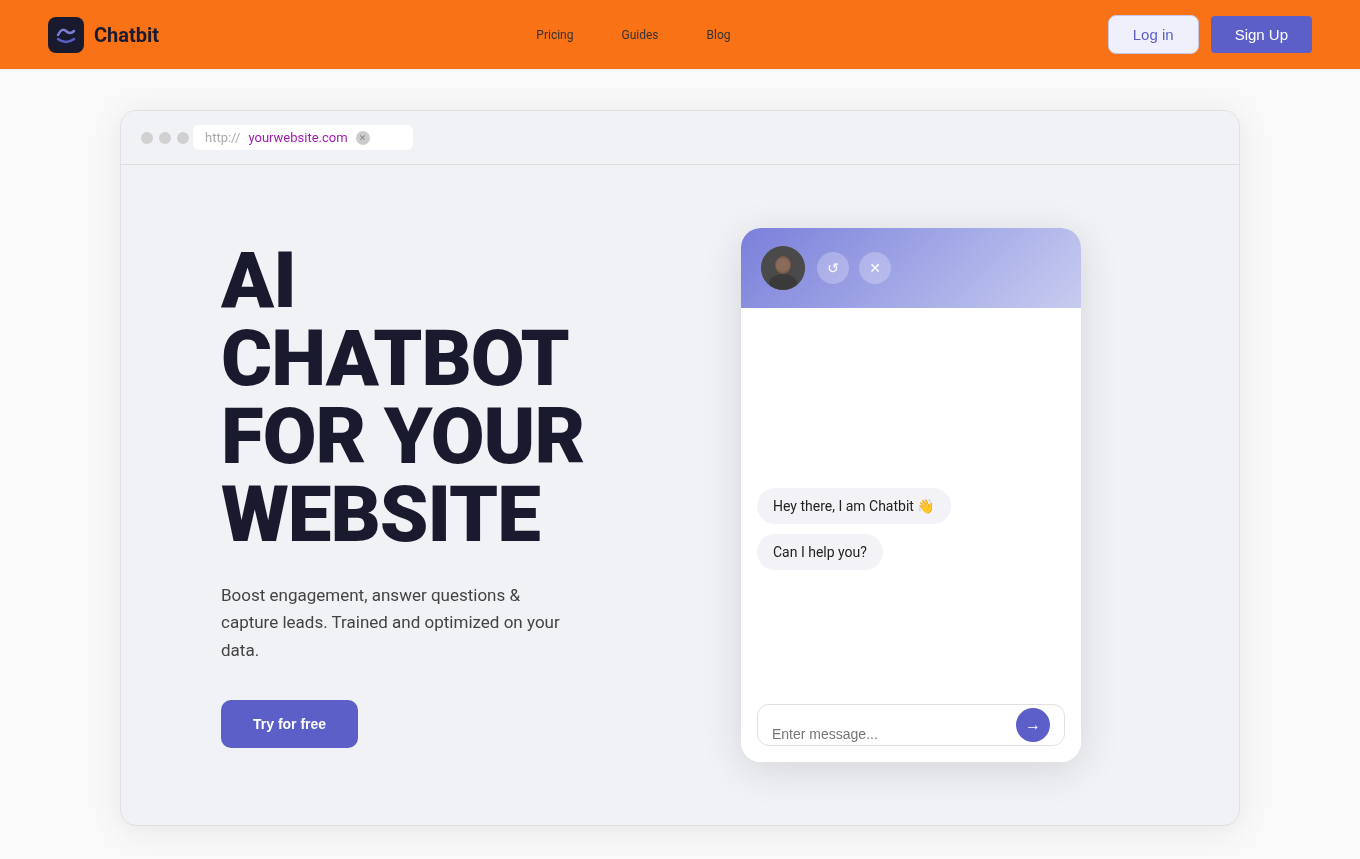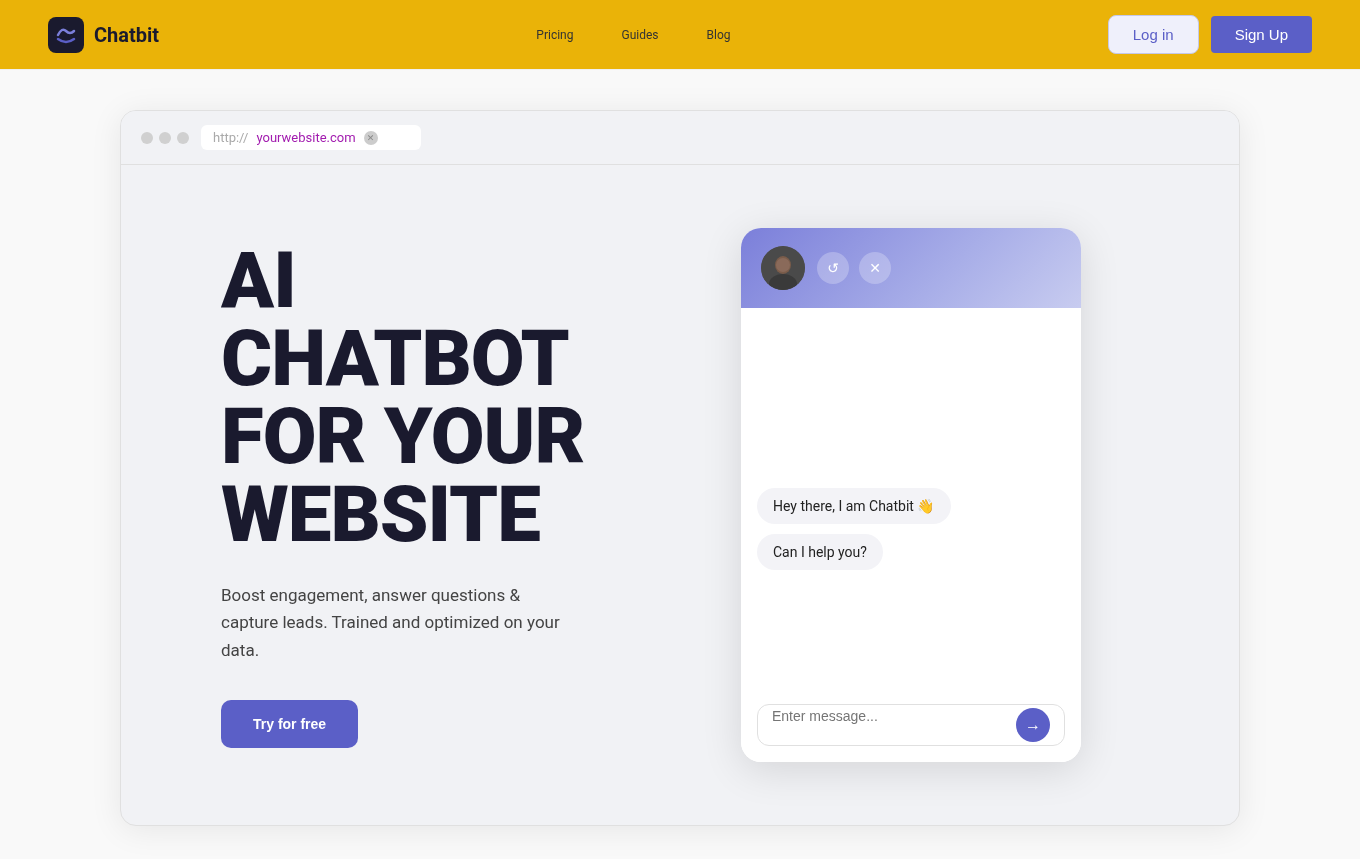--- a/index.html
+++ b/index.html
@@ -11,21 +11,21 @@
       overflow: hidden;
     }
 
     
     .navbar {
       display: flex;
       align-items: center;
       justify-content: space-between;
       padding: 0 48px;
       height: 70px;
-      background: #eab308;
+      background: #f97316;
       border-bottom: 1px solid #f0f0f0;
     }
     .navbar-logo {
       display: flex;
       align-items: center;
       gap: 10px;
       cursor: pointer;
     }
     .logo-icon {
       width: 36px;
@@ -88,21 +88,21 @@
       width: 1120px;
       background: #f1f2f5;
       border-radius: 16px;
       border: 1px solid #e0e0e0;
       overflow: hidden;
       box-shadow: 0 4px 32px rgba(0,0,0,0.08);
     }
     .browser-bar {
       display: flex;
       align-items: center;
-      gap: 12px;
+      gap: 4px;
       padding: 14px 20px;
       background: #f1f2f5;
       border-bottom: 1px solid #e0e0e0;
     }
     .browser-dots {
       display: flex;
       gap: 6px;
     }
     .dot {
       width: 12px;
@@ -258,21 +258,21 @@
       background: #f3f3f7;
       color: #222;
       padding: 10px 16px;
       border-radius: 18px;
       font-size: 14px;
       align-self: flex-start;
       max-width: 90%;
     }
     .chat-input-row {
       display: flex;
-      align-items: flex-start;
+      align-items: flex-end;
       gap: 14px;
       margin-top: 16px;
       border: 1px solid #e0e0e0;
       border-radius: 12px;
       padding: 3px 14px;
       background: #fff;
     }
     .chat-input {
       flex: 1;
       border: none;

